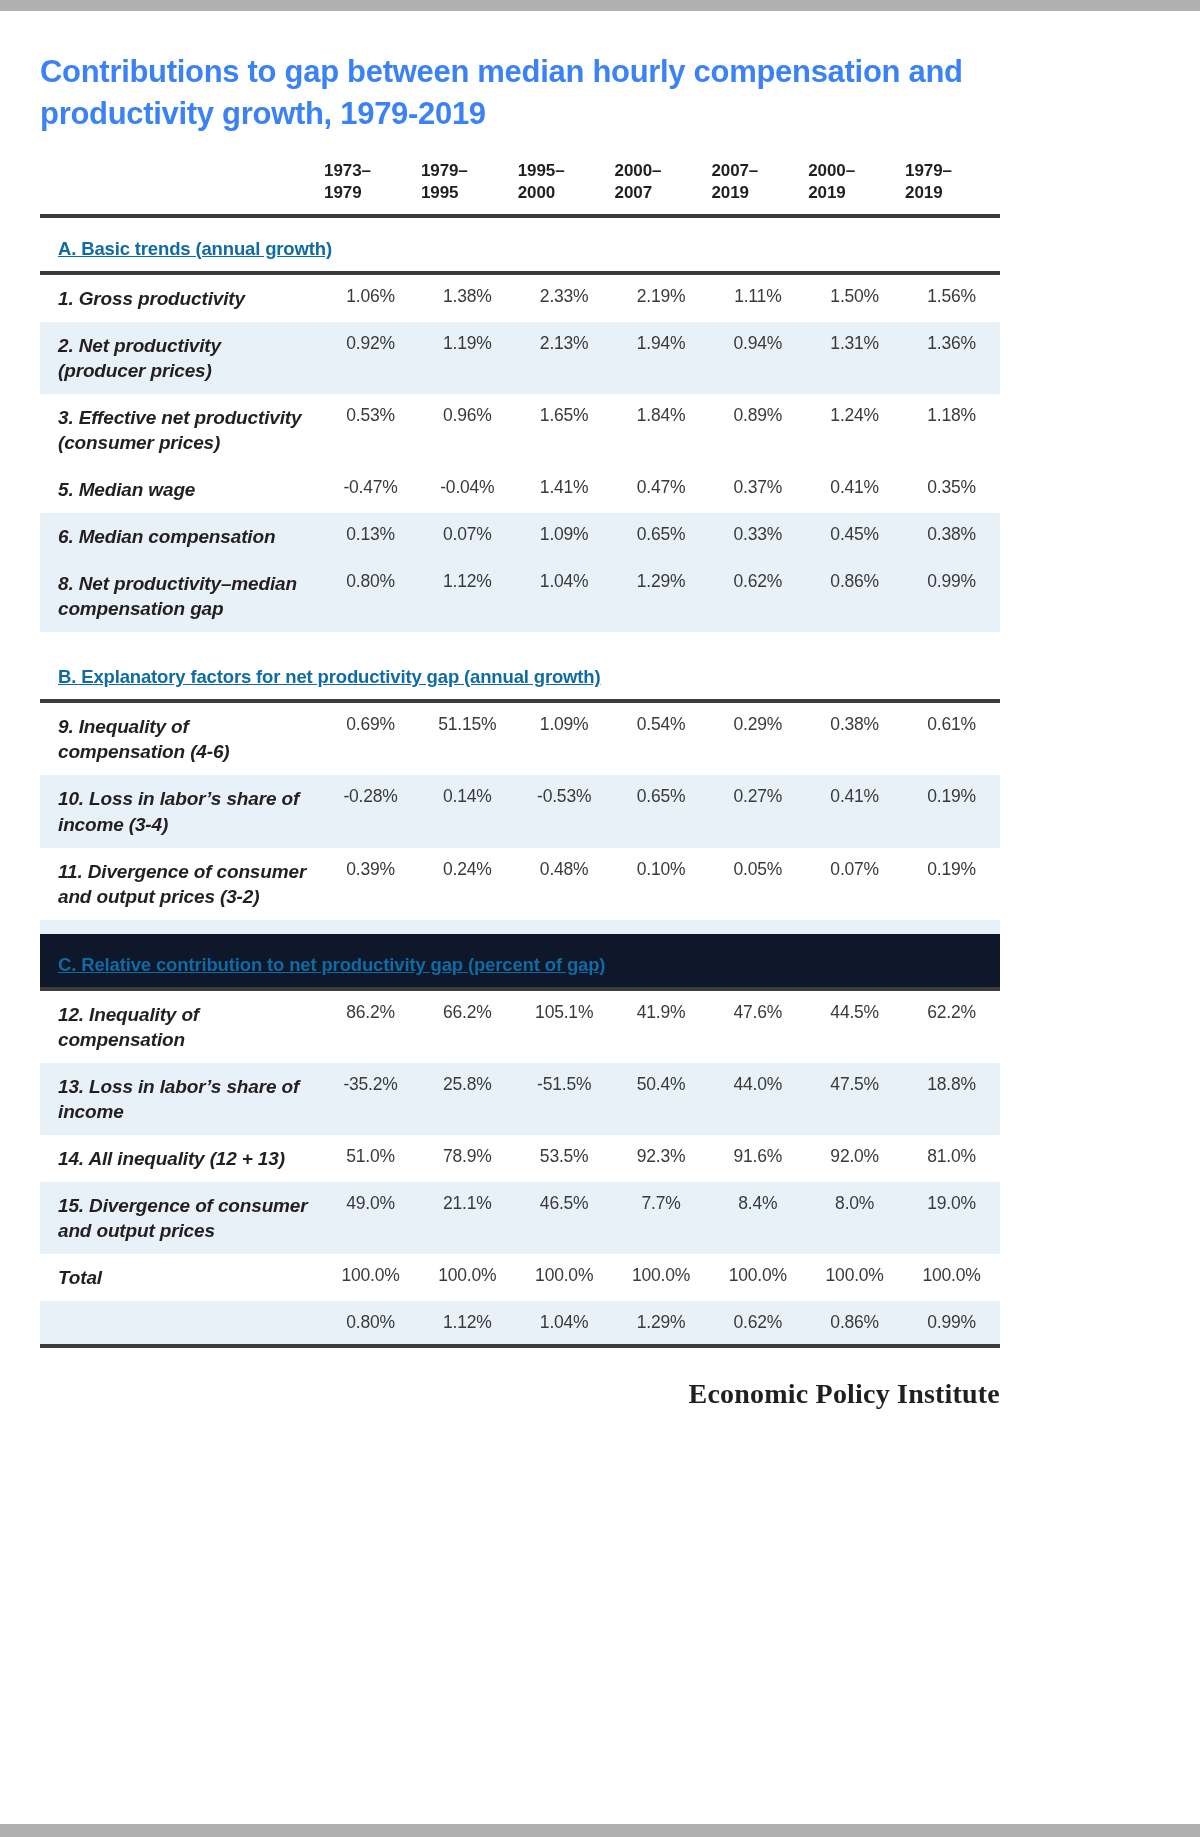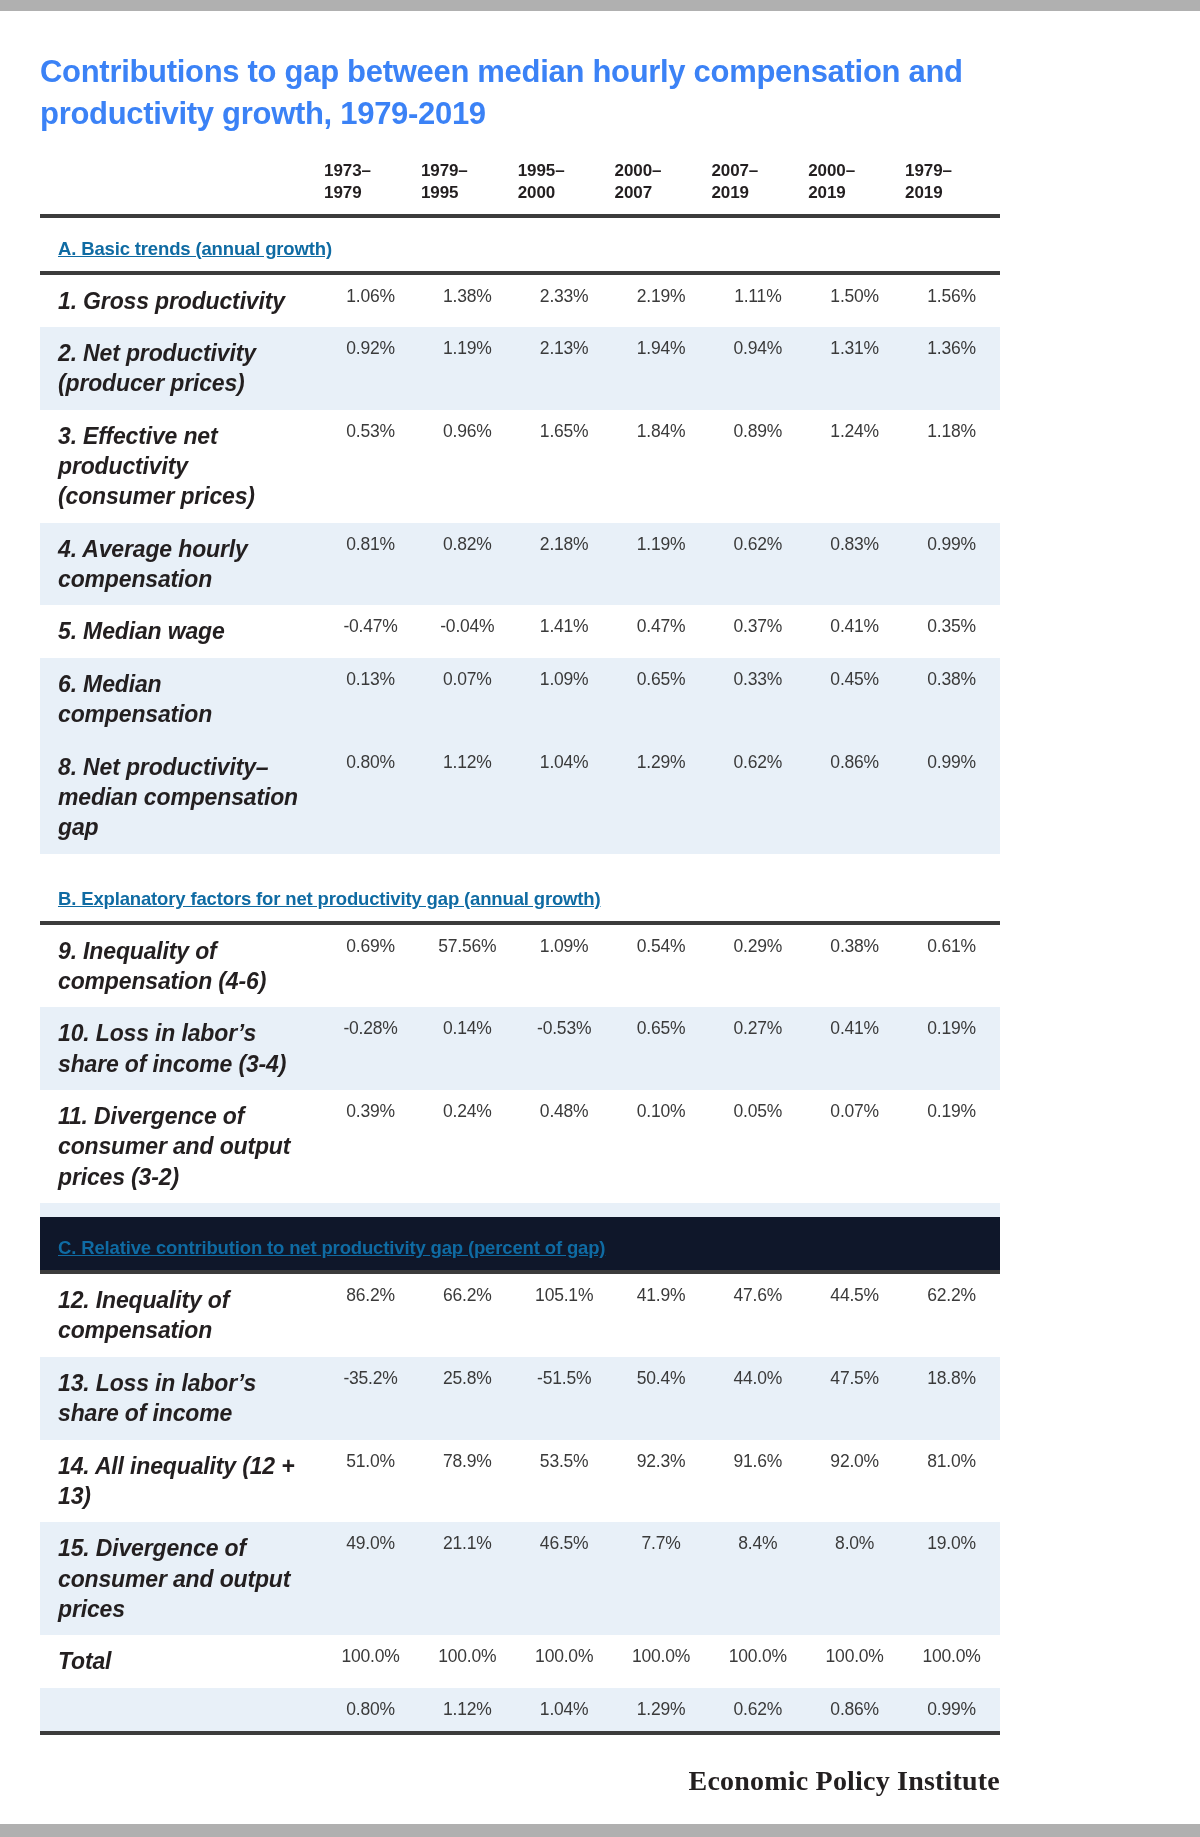--- a/index.html
+++ b/index.html
@@ -86,21 +86,21 @@
     padding: 20px 0 11px 18px;
     letter-spacing: -0.15px;
     text-decoration: underline;
   }
   tr.section-row.shaded td.section {
     background: #0f172a;
   }
 
   
   td.rlabel {
-    font-size: 23px;
+    font-size: 19px;
     font-weight: bold;
     font-style: italic;
     color: #231f20;
     padding: 11px 14px 11px 18px;
     line-height: 1.32;
     vertical-align: top;
     letter-spacing: -0.15px;
   }
   td.val {
     font-size: 17.5px;
@@ -229,30 +229,20 @@
       <tr>
         <td class="rlabel">3. Effective net productivity (consumer prices)</td>
         <td class="val">0.53%</td>
         <td class="val">0.96%</td>
         <td class="val">1.65%</td>
         <td class="val">1.84%</td>
         <td class="val">0.89%</td>
         <td class="val">1.24%</td>
         <td class="val">1.18%</td>
       </tr>
-      <tr class="alt">
-        <td class="rlabel">4. Average hourly compensation</td>
-        <td class="val">0.81%</td>
-        <td class="val">0.82%</td>
-        <td class="val">2.18%</td>
-        <td class="val">1.19%</td>
-        <td class="val">0.62%</td>
-        <td class="val">0.83%</td>
-        <td class="val">0.99%</td>
-      </tr>
       <tr>
         <td class="rlabel">5. Median wage</td>
         <td class="val">-0.47%</td>
         <td class="val">-0.04%</td>
         <td class="val">1.41%</td>
         <td class="val">0.47%</td>
         <td class="val">0.37%</td>
         <td class="val">0.41%</td>
         <td class="val">0.35%</td>
       </tr>
@@ -283,21 +273,21 @@
       <tr class="section-row">
         <td class="section" colspan="8">B. Explanatory factors for net productivity gap (annual growth)</td>
       </tr>
       <tr class="rule-head">
           <td colspan="8"></td>
         </tr>
 
       <tr>
         <td class="rlabel">9. Inequality of compensation (4-6)</td>
         <td class="val">0.69%</td>
-        <td class="val">57.56%</td>
+        <td class="val">51.15%</td>
         <td class="val">1.09%</td>
         <td class="val">0.54%</td>
         <td class="val">0.29%</td>
         <td class="val">0.38%</td>
         <td class="val">0.61%</td>
       </tr>
       <tr class="alt">
         <td class="rlabel">10. Loss in labor’s share of income (3-4)</td>
         <td class="val">-0.28%</td>
         <td class="val">0.14%</td>

